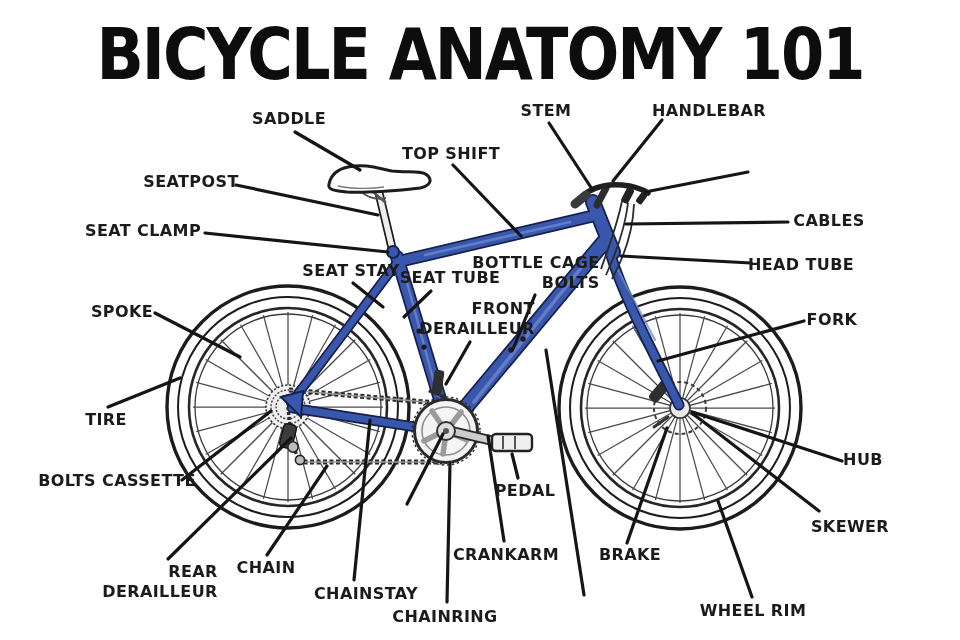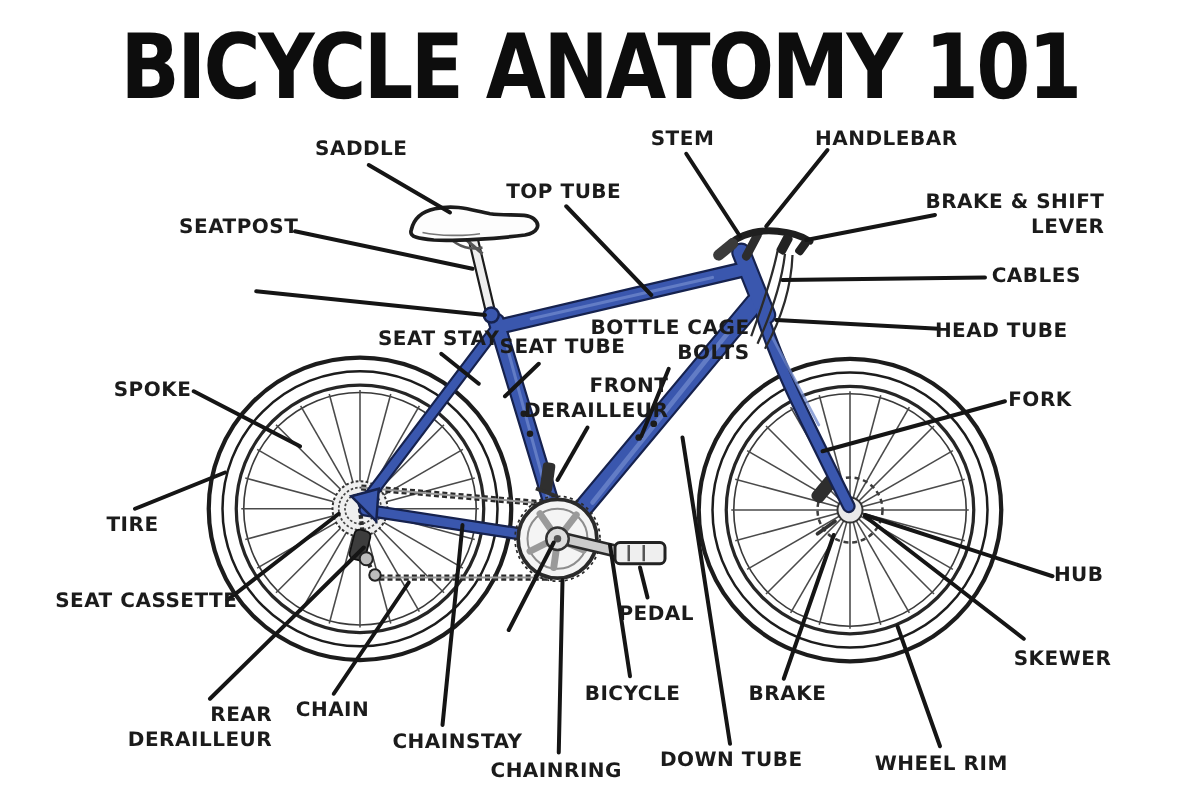--- a/index.html
+++ b/index.html
@@ -206,42 +206,40 @@
       <line x1="354" y1="580" x2="370" y2="420"></line>
       <line x1="447" y1="602" x2="450" y2="464"></line>
       <line x1="584" y1="595" x2="546" y2="350"></line>
       <line x1="752" y1="597" x2="718" y2="501"></line>
     </g>
   </svg>
 
   <div class="lbl" style="left:289px;top:119px">SADDLE</div>
   <div class="lbl" style="left:546px;top:111px">STEM</div>
   <div class="lbl" style="left:709px;top:111px">HANDLEBAR</div>
-  <div class="lbl" style="left:451px;top:154px">TOP TUBE</div>
-  <div class="lbl" style="left:812px;top:172px">BRAKE &amp; SHIFT
-LEVER</div>
+  <div class="lbl" style="left:451px;top:154px">TOP SHIFT</div>
   <div class="lbl" style="left:191px;top:182px">SEATPOST</div>
   <div class="lbl" style="left:829px;top:221px">CABLES</div>
+  <div class="lbl" style="left:143px;top:231px">SEAT CLAMP</div>
   <div class="lbl" style="left:801px;top:265px">HEAD TUBE</div>
   <div class="lbl" style="left:351px;top:271px">SEAT STAY</div>
   <div class="lbl" style="left:450px;top:278px">SEAT TUBE</div>
   <div class="lbl" style="left:536px;top:273px">BOTTLE CAGE
 BOLTS</div>
   <div class="lbl" style="left:122px;top:312px">SPOKE</div>
   <div class="lbl" style="left:477px;top:319px">FRONT
 DERAILLEUR</div>
   <div class="lbl" style="left:832px;top:320px">FORK</div>
   <div class="lbl" style="left:106px;top:420px">TIRE</div>
   <div class="lbl" style="left:863px;top:460px">HUB</div>
-  <div class="lbl" style="left:117px;top:481px">SEAT CASSETTE</div>
+  <div class="lbl" style="left:117px;top:481px">BOLTS CASSETTE</div>
   <div class="lbl" style="left:525px;top:491px">PEDAL</div>
   <div class="lbl" style="left:850px;top:527px">SKEWER</div>
-  <div class="lbl" style="left:506px;top:555px">BICYCLE</div>
+  <div class="lbl" style="left:506px;top:555px">CRANKARM</div>
   <div class="lbl" style="left:630px;top:555px">BRAKE</div>
   <div class="lbl" style="left:160px;top:582px">REAR
 DERAILLEUR</div>
   <div class="lbl" style="left:266px;top:568px">CHAIN</div>
   <div class="lbl" style="left:366px;top:594px">CHAINSTAY</div>
   <div class="lbl" style="left:445px;top:617px">CHAINRING</div>
-  <div class="lbl" style="left:585px;top:608px">DOWN TUBE</div>
   <div class="lbl" style="left:753px;top:611px">WHEEL RIM</div>
 
 </div>
 
 </body></html>

